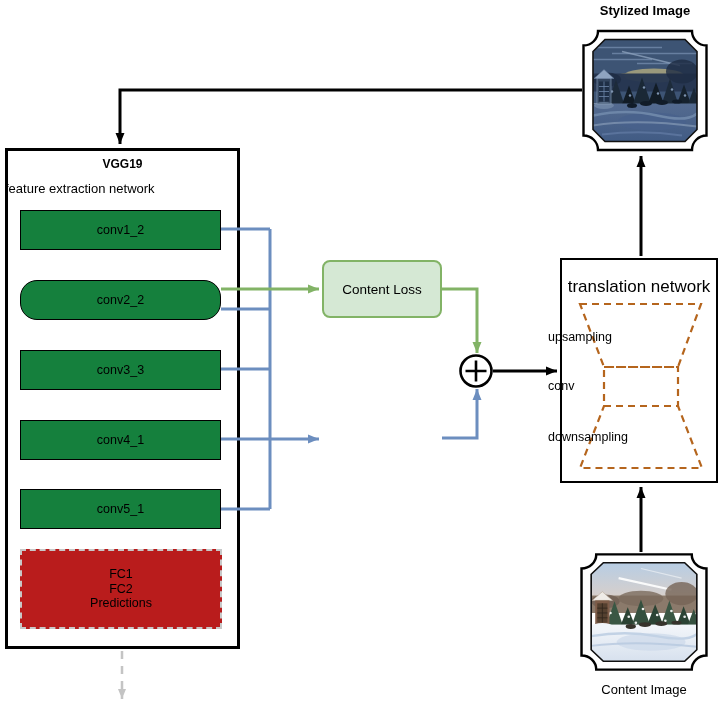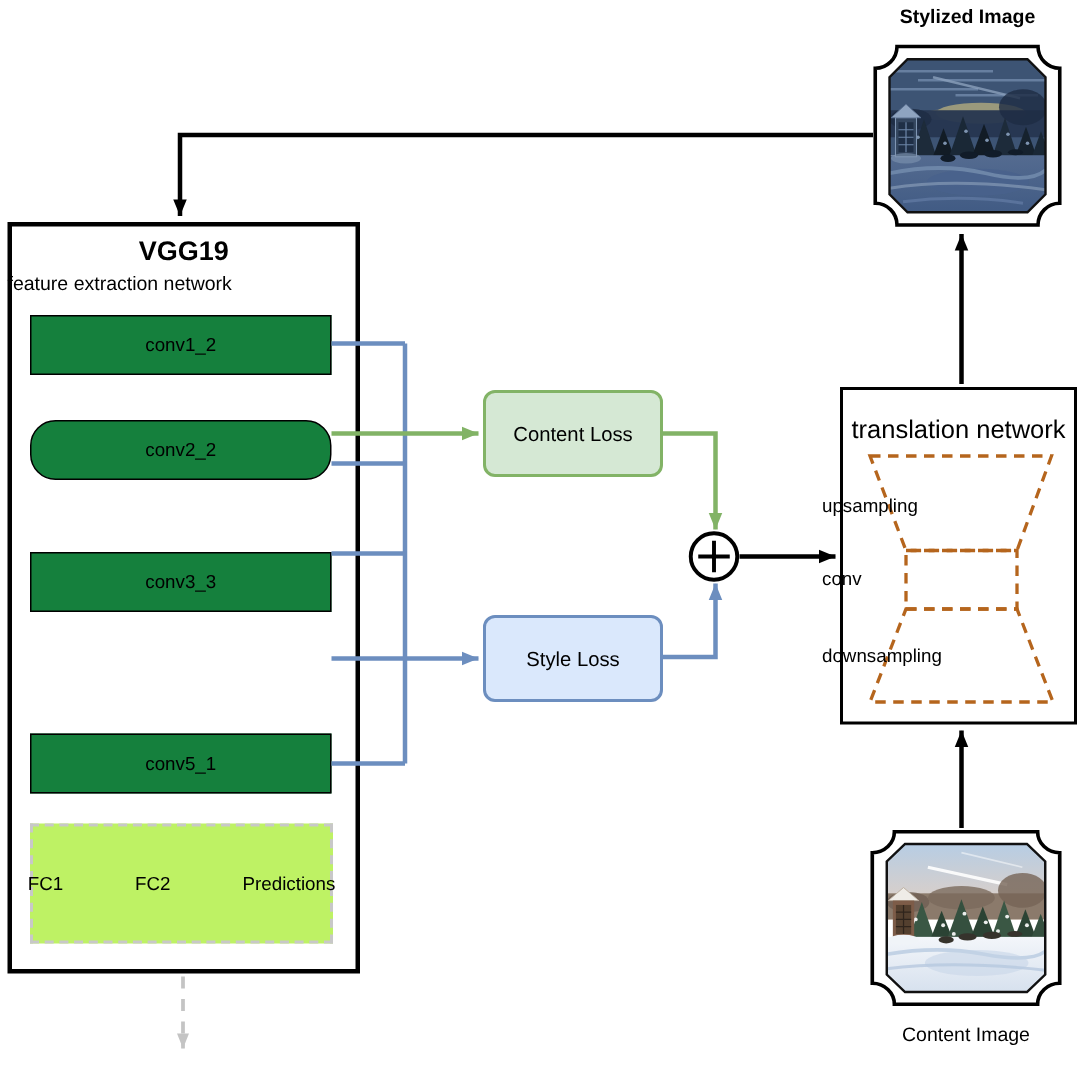--- a/index.html
+++ b/index.html
@@ -3,26 +3,26 @@
 <meta charset="utf-8">
 <style>
   html,body{margin:0;padding:0;background:#ffffff;}
   .canvas{position:relative;width:723px;height:720px;background:#ffffff;
     font-family:"Liberation Sans",sans-serif;color:#000;overflow:hidden;}
   .abs{position:absolute;}
   .center{display:flex;align-items:center;justify-content:center;text-align:center;}
 
   
   .vgg-box{left:5px;top:148px;width:235px;height:501px;border:3px solid #000;box-sizing:border-box;background:#fff;z-index:1;}
-  .vgg-title{left:5px;top:157px;width:235px;font-size:18px;font-weight:bold;text-align:center;z-index:2;}
+  .vgg-title{left:5px;top:157px;width:235px;font-size:12px;font-weight:bold;text-align:center;z-index:2;}
   .vgg-subtitle{left:5px;top:181px;width:235px;font-size:13px;z-index:2;}
   .layer-box{left:20px;width:201px;height:40px;border:1.5px solid #000;box-sizing:border-box;
     background:#15803d;font-size:12.5px;z-index:2;}
   .fc-box{left:20px;top:549px;width:202px;height:80px;border:2px dashed #c8c8c8;box-sizing:border-box;
-    background:#bef264;font-size:12.5px;z-index:2;flex-direction:row;line-height:14.5px;gap:48px;}
+    background:#b91c1c;font-size:12.5px;z-index:2;flex-direction:column;line-height:14.5px;}
 
   
   .loss-box{width:120px;height:58px;border-radius:8px;box-sizing:border-box;font-size:13.5px;z-index:2;}
   .content-loss{left:322px;top:260px;background:#d5e8d4;border:2.5px solid #82b366;}
   .style-loss{left:322px;top:410px;background:#dae8fc;border:2.5px solid #6c8ebf;}
 
   
   .translation-box{left:560px;top:258px;width:158px;height:225px;border:2.5px solid #000;box-sizing:border-box;background:#fff;z-index:1;}
   .translation-title{left:560px;top:277px;width:158px;font-size:17px;text-align:center;z-index:6;}
   .block-label{left:548px;width:122px;font-size:12.5px;text-align:left;z-index:6;}
@@ -42,38 +42,38 @@
   <div class="abs vgg-box"></div>
   <div class="abs vgg-title">VGG19</div>
   <div class="abs vgg-subtitle">feature extraction network</div>
 
   <div class="abs center layer-box" style="top:210px;">
     <span>conv1_2</span>
   </div>
   <div class="abs center layer-box" style="top:280px;border-radius:17px;">
     <span>conv2_2</span>
   </div>
-  <div class="abs center layer-box" style="top:368px;">
+  <div class="abs center layer-box" style="top:350px;">
     <span>conv3_3</span>
+  </div>
+  <div class="abs center layer-box" style="top:420px;">
+    <span>conv4_1</span>
   </div>
   <div class="abs center layer-box" style="top:489px;">
     <span>conv5_1</span>
   </div>
 
   <div class="abs center fc-box">
     <div>FC1</div>
     <div>FC2</div>
     <div>Predictions</div>
   </div>
 
   <div class="abs center loss-box content-loss">
     <span>Content Loss</span>
-  </div>
-  <div class="abs center loss-box style-loss">
-    <span>Style Loss</span>
   </div>
 
   <div class="abs translation-box"></div>
   <div class="abs translation-title">translation network</div>
   <div class="abs block-label" style="top:330px;">upsampling</div>
   <div class="abs block-label" style="top:379px;">conv</div>
   <div class="abs block-label" style="top:430px;">downsampling</div>
 
   <div class="abs img-label" style="left:582px;top:3px;width:126px;font-weight:bold;">Stylized Image</div>
   <div class="abs frame" style="left:582px;top:29px;">

